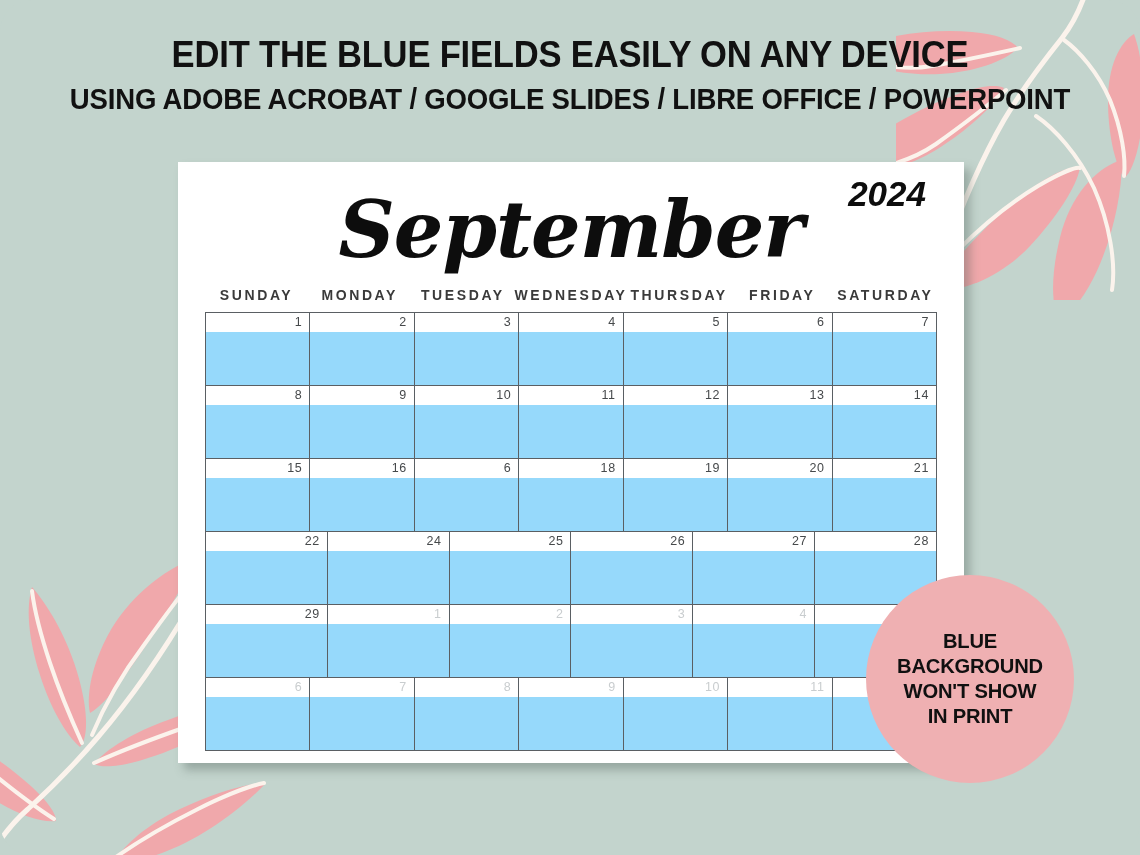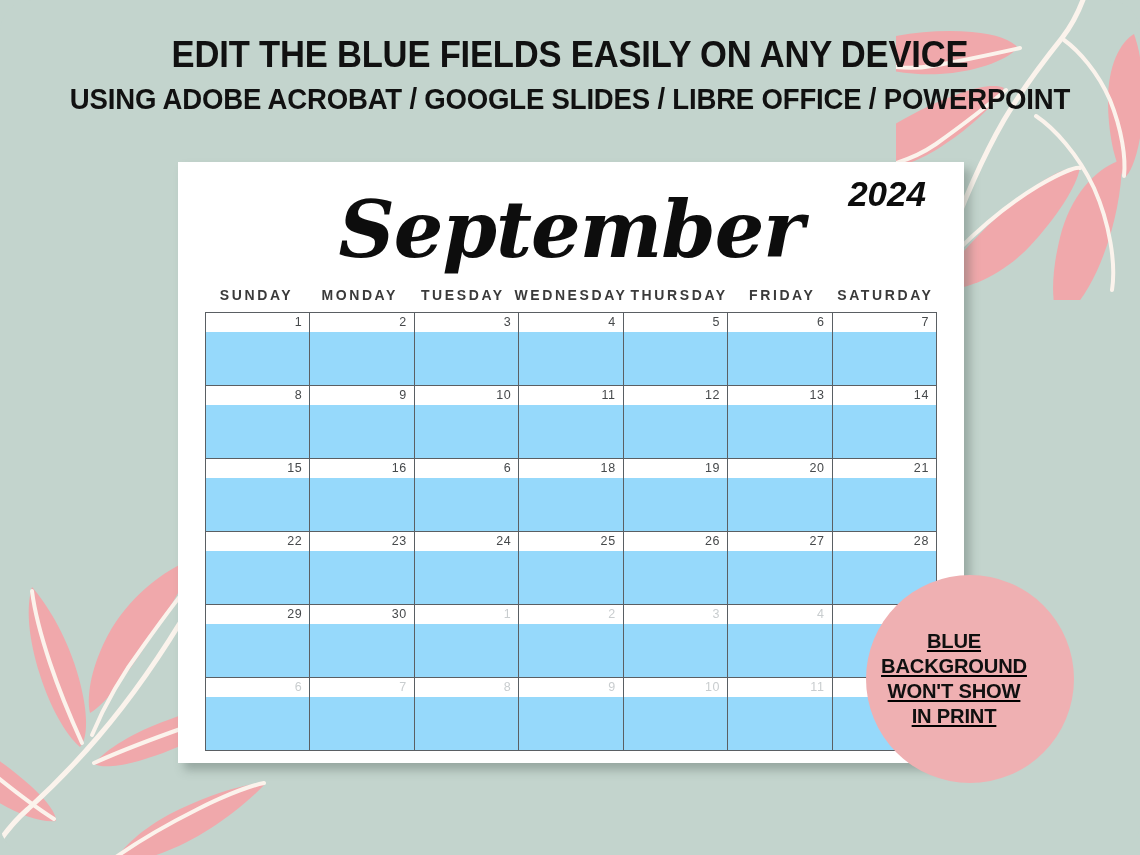--- a/index.html
+++ b/index.html
@@ -170,22 +170,21 @@
     position: absolute;
     left: 866px;
     top: 575px;
     width: 208px;
     height: 208px;
     border-radius: 50%;
     background: #efb0b2;
     z-index: 8;
     display: flex;
     align-items: center;
-    justify-content: flex-start;
-    text-decoration: underline;
+    justify-content: center;
   }
   #print-note-text {
     text-align: center;
     font-size: 21px;
     font-weight: 700;
     line-height: 1.19;
     color: #101010;
     letter-spacing: -0.2px;
     transform: scaleX(0.96);
     padding: 0 12px;
@@ -360,24 +359,20 @@
             <div class="day-number">21</div>
             <div class="day-field"></div>
           </div>
         </div>
         <div class="week-row">
           <div class="day-cell">
             <div class="day-number">22</div>
             <div class="day-field"></div>
           </div>
           <div class="day-cell">
-            <div class="day-number">23</div>
-            <div class="day-field"></div>
-          </div>
-          <div class="day-cell">
             <div class="day-number">24</div>
             <div class="day-field"></div>
           </div>
           <div class="day-cell">
             <div class="day-number">25</div>
             <div class="day-field"></div>
           </div>
           <div class="day-cell">
             <div class="day-number">26</div>
             <div class="day-field"></div>
@@ -387,24 +382,20 @@
             <div class="day-field"></div>
           </div>
           <div class="day-cell">
             <div class="day-number">28</div>
             <div class="day-field"></div>
           </div>
         </div>
         <div class="week-row">
           <div class="day-cell">
             <div class="day-number">29</div>
-            <div class="day-field"></div>
-          </div>
-          <div class="day-cell">
-            <div class="day-number">30</div>
             <div class="day-field"></div>
           </div>
           <div class="day-cell">
             <div class="day-number muted">1</div>
             <div class="day-field"></div>
           </div>
           <div class="day-cell">
             <div class="day-number muted">2</div>
             <div class="day-field"></div>
           </div>

